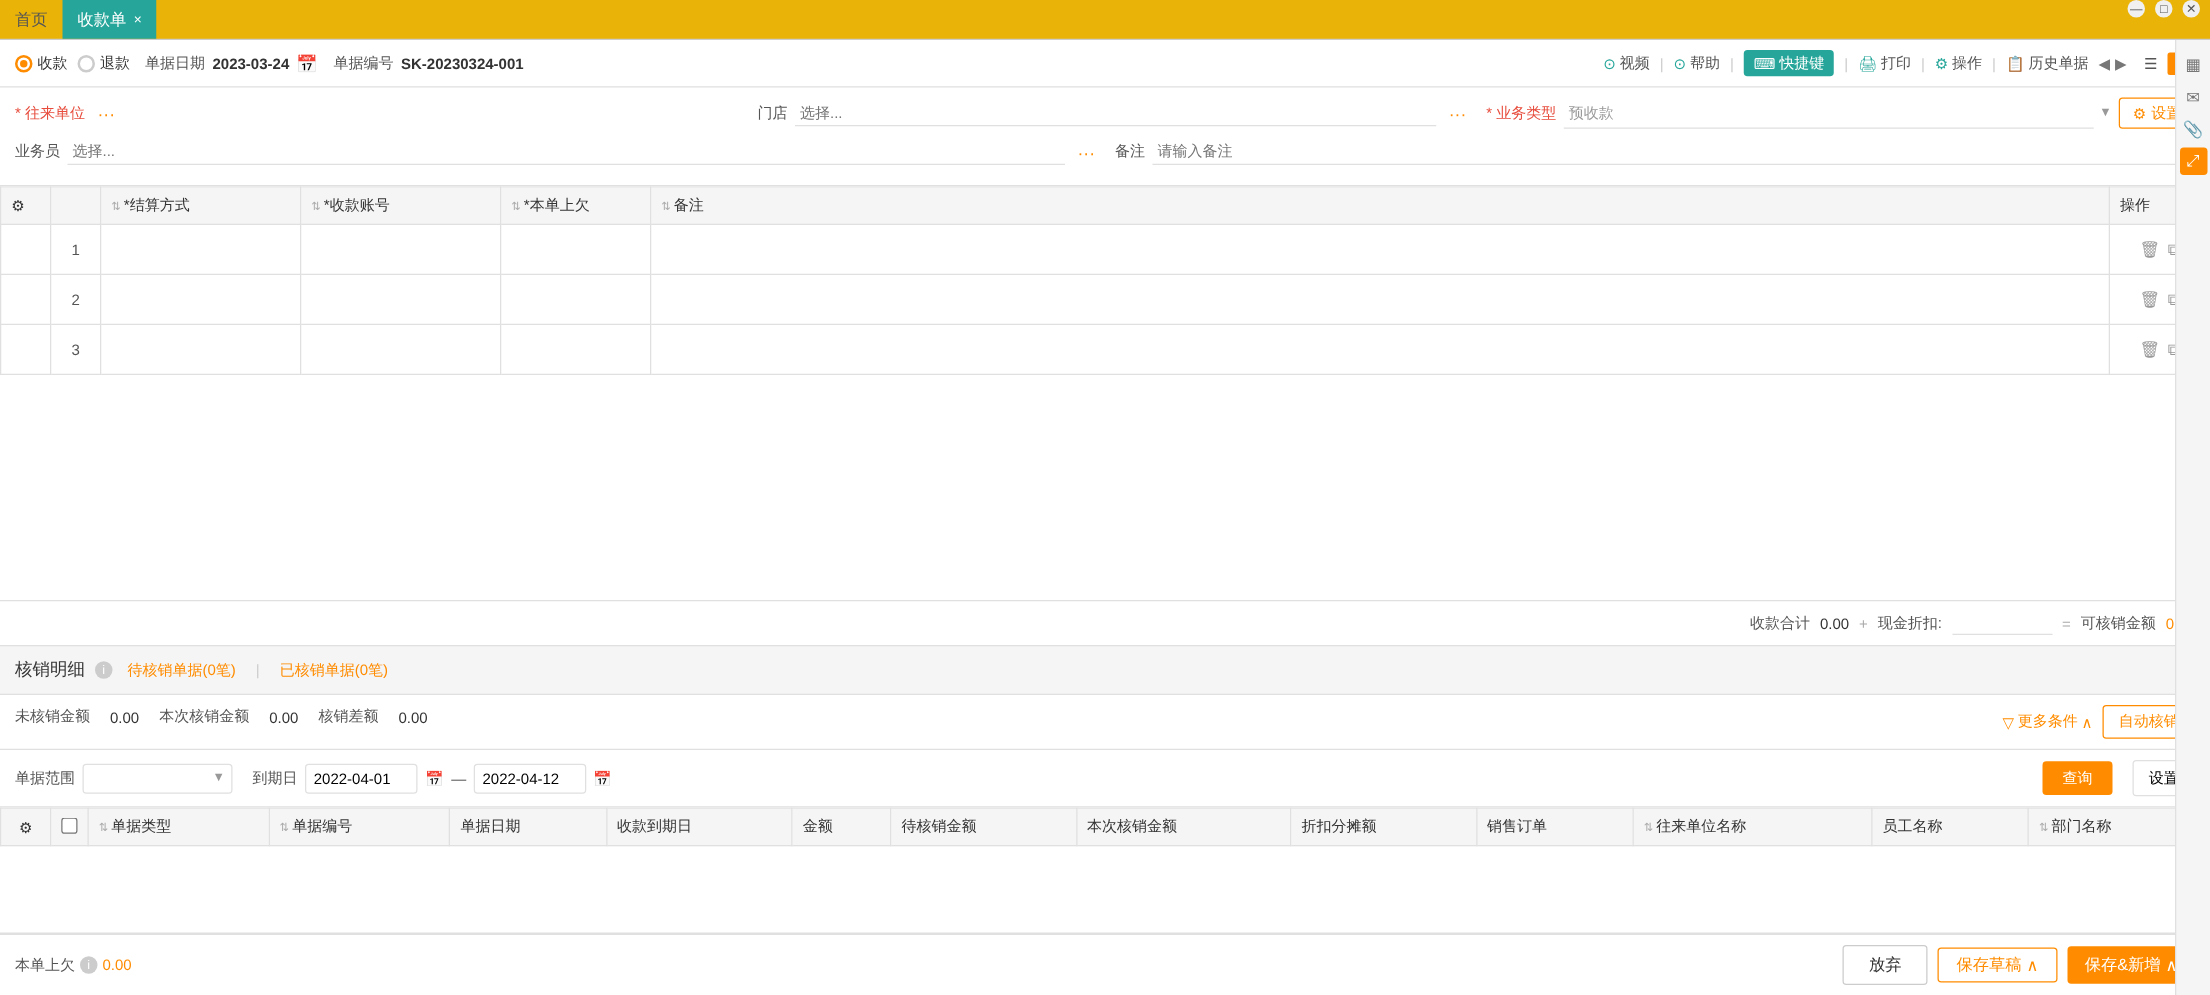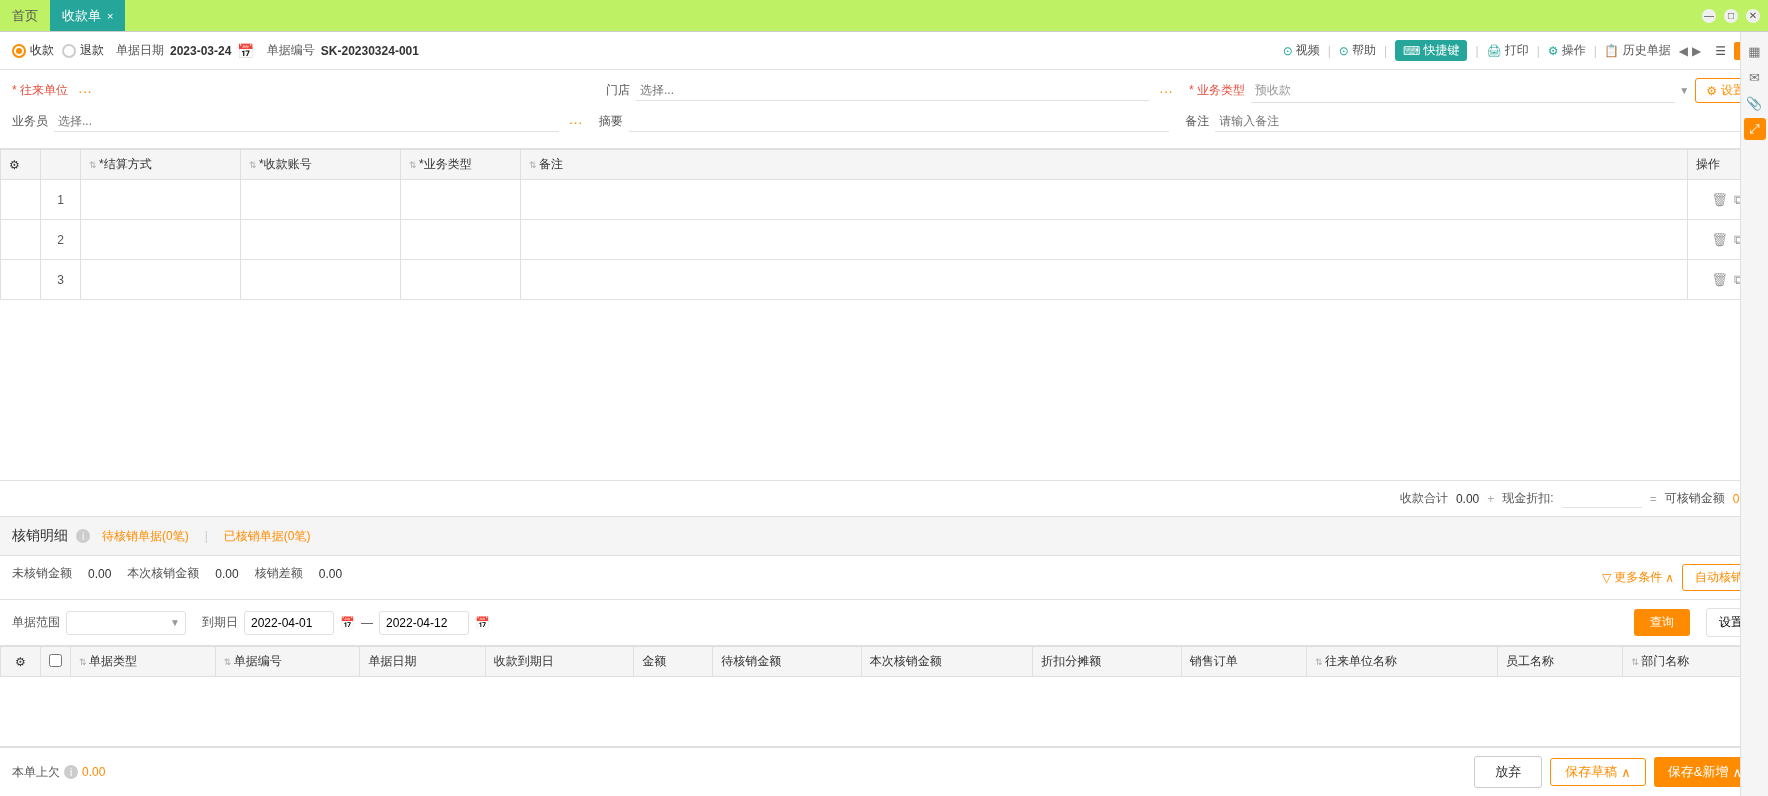--- a/index.html
+++ b/index.html
@@ -1,19 +1,19 @@
 <!DOCTYPE html>
 <html><head>
   <meta charset="utf-8">
   <style>
     * { box-sizing: border-box; margin: 0; padding: 0; }
     body { font-family: 'Microsoft YaHei', Arial, sans-serif; font-size: 12px; background: #f0f0f0; color: #333; height: 796px; overflow: hidden; }
     
     
-    .tab-bar { display: flex; align-items: center; background: #bef264; height: 32px; border-bottom: 1px solid #ccc; }
+    .tab-bar { display: flex; align-items: flex-start; background: #eab308; height: 32px; border-bottom: 1px solid #ccc; }
     .tab-item { padding: 0 12px; height: 100%; display: flex; align-items: center; cursor: pointer; font-size: 13px; color: #555; }
     .tab-item.active { background: #26a69a; color: white; }
     .tab-close { margin-left: 6px; font-size: 11px; cursor: pointer; }
     .window-controls { margin-left: auto; display: flex; align-items: center; gap: 8px; padding-right: 8px; }
     .win-btn { width: 14px; height: 14px; border-radius: 50%; cursor: pointer; font-size: 10px; display: flex; align-items: center; justify-content: center; }
     .win-minimize { background: #f0f0f0; color: #555; }
     .win-maximize { background: #f0f0f0; color: #555; }
     .win-close { background: #f0f0f0; color: #555; }
 
     
@@ -229,24 +229,20 @@
         </button>
       </div>
     </div>
     <div class="form-row">
       <div class="form-field" style="flex:2;">
         <span class="form-label optional">业务员</span>
         <input class="form-input" type="text" placeholder="选择..." style="">
         <span class="form-more">···</span>
       </div>
       <div class="form-field" style="flex:2;">
-        <span class="form-label optional">摘要</span>
-        <input class="form-input" type="text" style="">
-      </div>
-      <div class="form-field" style="flex:2;">
         <span class="form-label optional">备注</span>
         <input class="form-input" type="text" placeholder="请输入备注" style="">
       </div>
     </div>
   </div>
 
   <div class="table-wrapper">
     <table class="data-table">
       <thead>
         <tr>
@@ -255,21 +251,21 @@
           <th style="width:160px;">
             <span class="sort-icon">⇅ </span>
             <span class="required">*结算方式</span>
           </th>
           <th style="width:160px;">
             <span class="sort-icon">⇅ </span>
             <span class="required">*收款账号</span>
           </th>
           <th style="width:120px;">
             <span class="sort-icon">⇅ </span>
-            <span class="required">*业务类型</span>
+            <span class="required">*本单上欠</span>
           </th>
           <th>
             <span class="sort-icon">⇅ </span>
             <span>备注</span>
           </th>
           <th class="col-actions">操作</th>
         </tr>
       </thead>
       <tbody>
         <tr>

